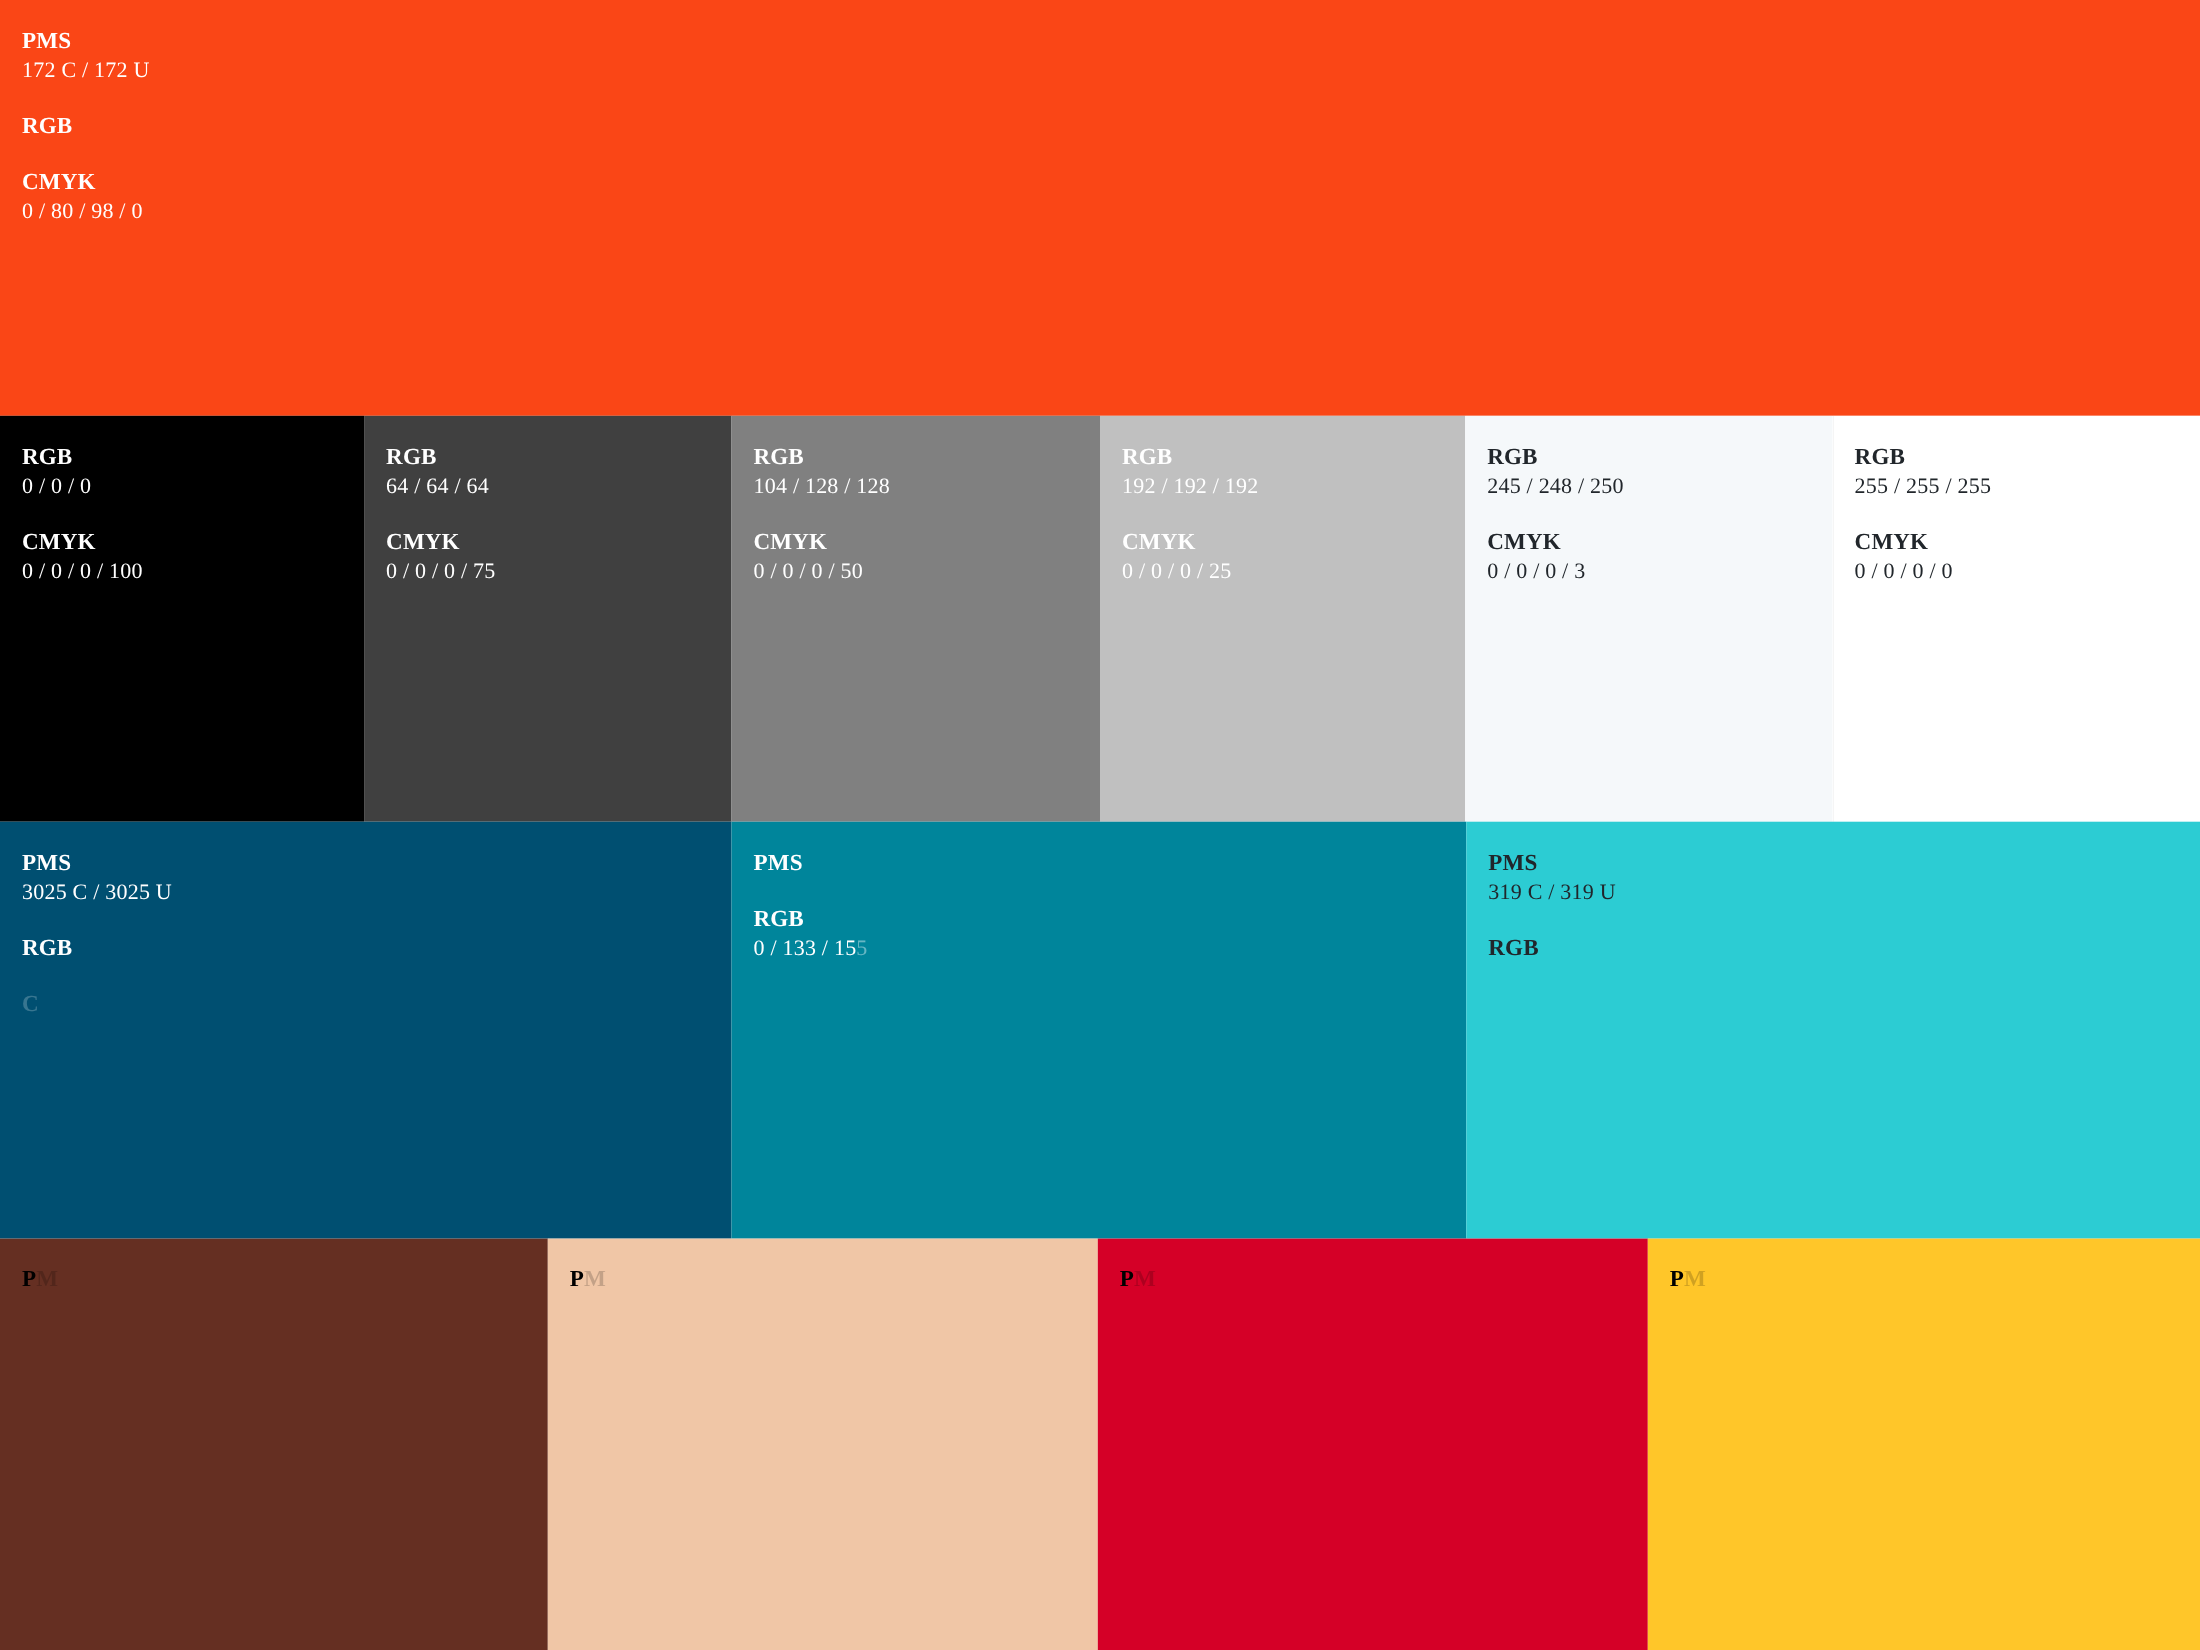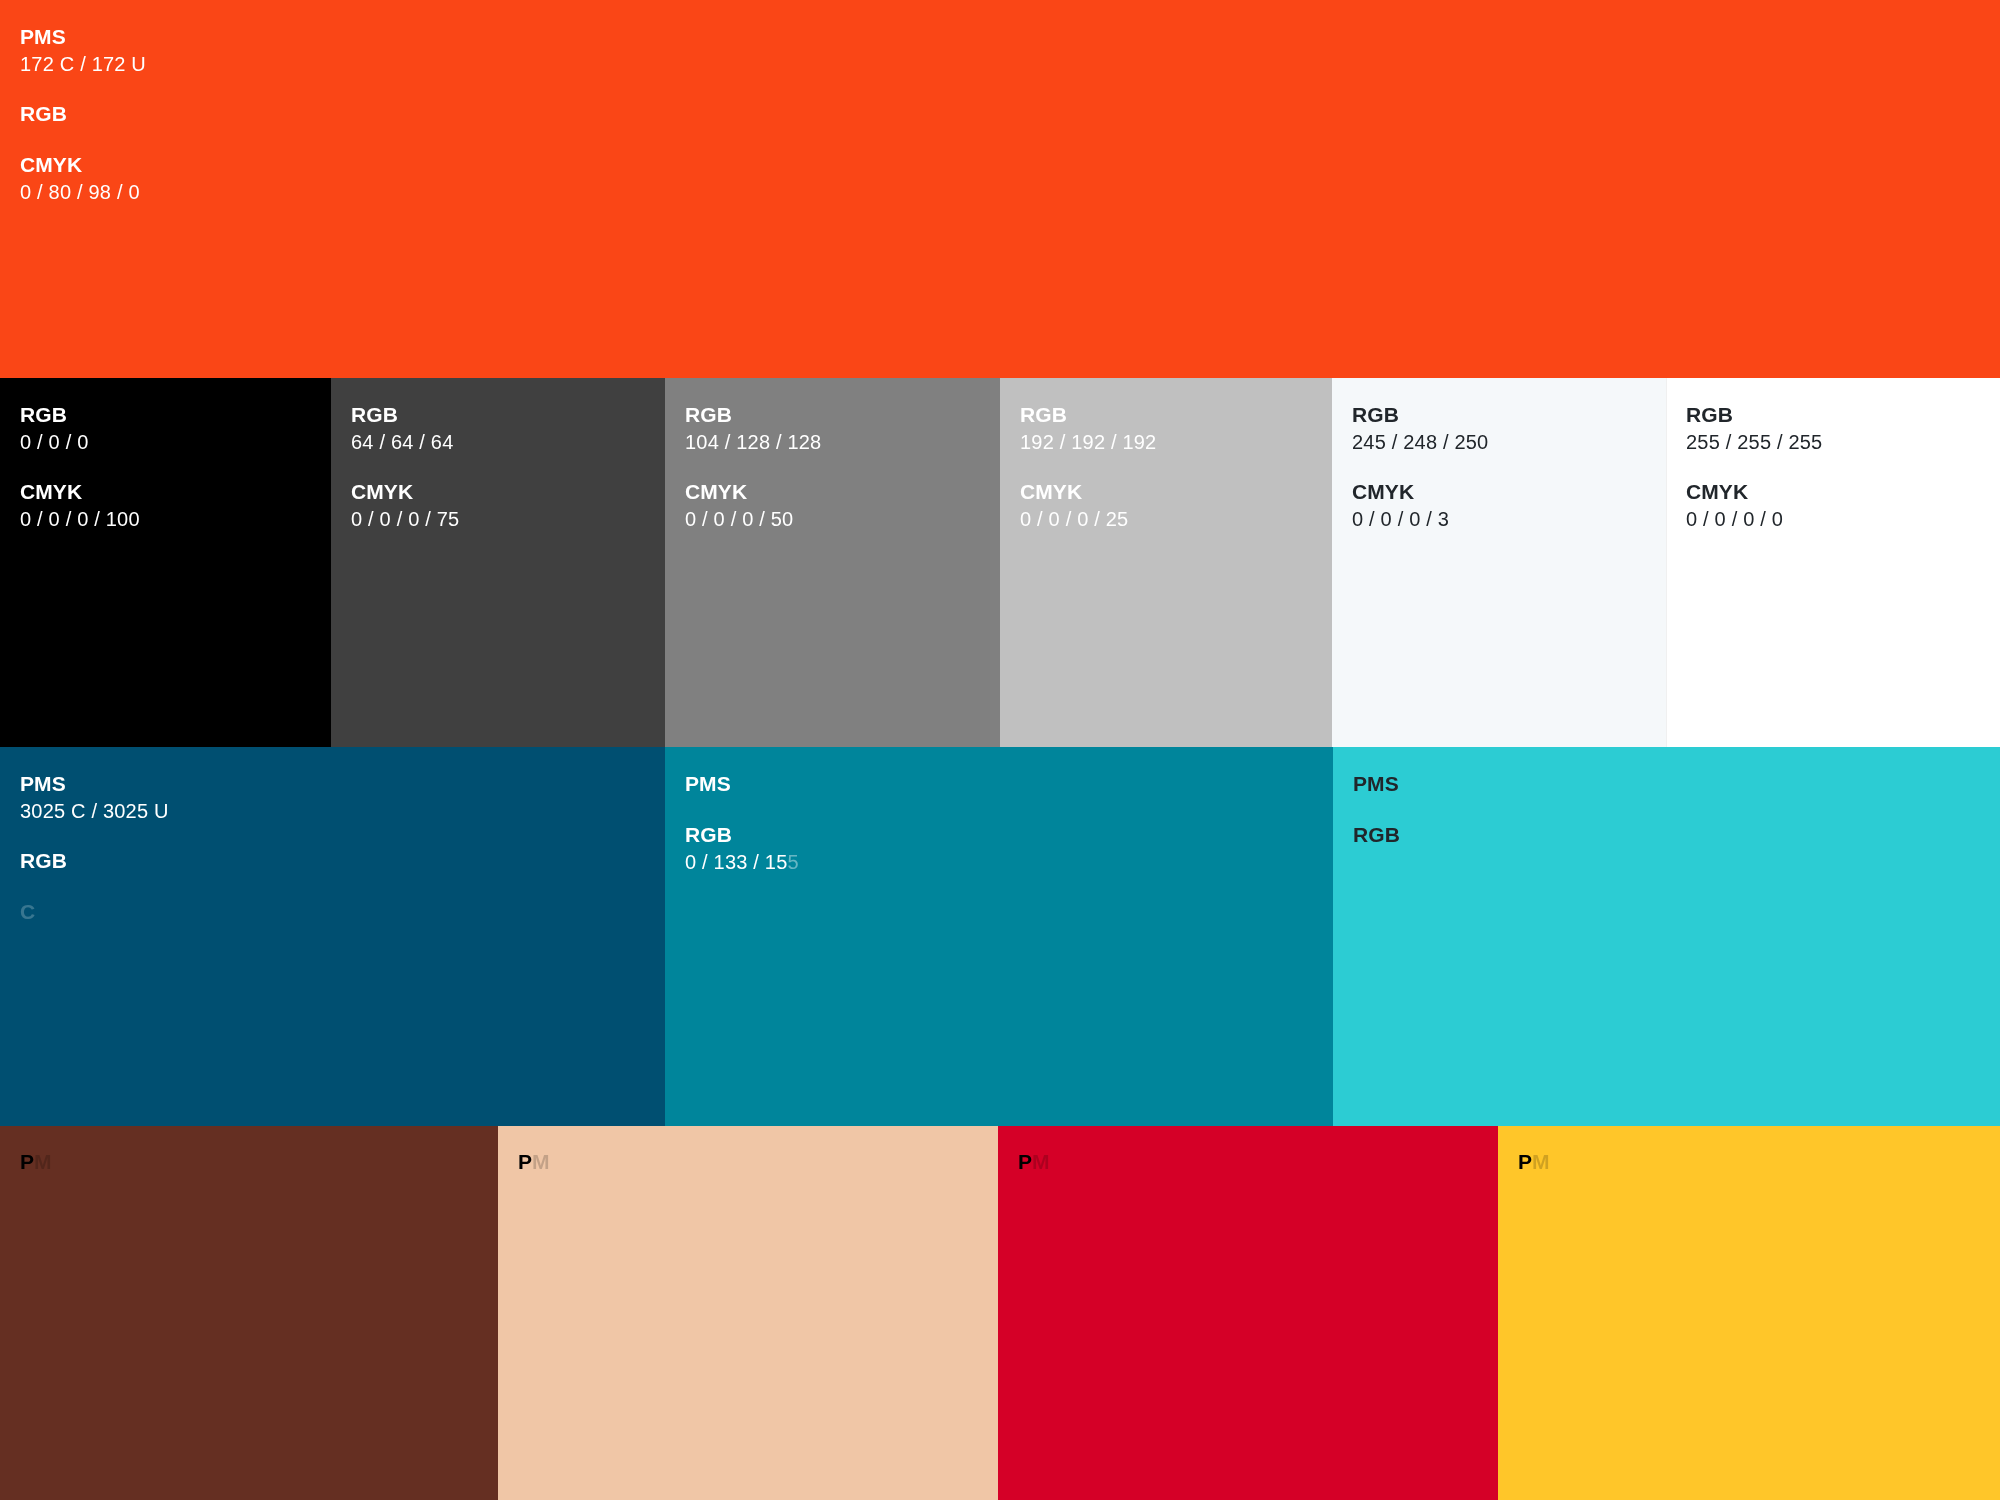--- a/index.html
+++ b/index.html
@@ -3,21 +3,21 @@
 <meta charset="utf-8">
 <title>Brand Color Palette</title>
 <style>
   * { margin:0; padding:0; box-sizing:border-box; }
   html, body {
     width:2000px; height:1500px;
     background:#ffffff;
     font-family:"Liberation Sans", sans-serif;
     overflow:hidden;
   }
-  #palette { position:relative; width:2000px; height:1500px; }
+  #palette { position:relative; width:2000px; height:1500px;font-family:Liberation Serif, serif; }
 
   .row { display:flex; width:2000px; }
   .swatch { position:relative; overflow:hidden; }
 
   .info { padding:24px 20px 0 20px; }
   .grp { margin-bottom:24px; }
   .grp:last-child { margin-bottom:0; }
   .lbl {
     font-size:21px; font-weight:bold; line-height:1.28;
     letter-spacing:.1px;
@@ -185,20 +185,21 @@
           <div class="lbl">RGB</div>
           <div class="val"><span>0 / 133 / 15</span><span class="ghost-strong">5</span></div>
         </div>
       </div>
     </div>
 
     <div class="swatch on-light" id="sw-b2" style="width: 667px; height: 379px; background-color: rgb(44, 204, 211);">
       <div class="info">
         <div class="grp">
           <div class="lbl">PMS</div>
+          <div class="val">319 C / 319 U</div>
         </div>
         <div class="grp">
           <div class="lbl">RGB</div>
         </div>
       </div>
     </div>
 
   </div>
 
   <div class="row" id="row-accent">

